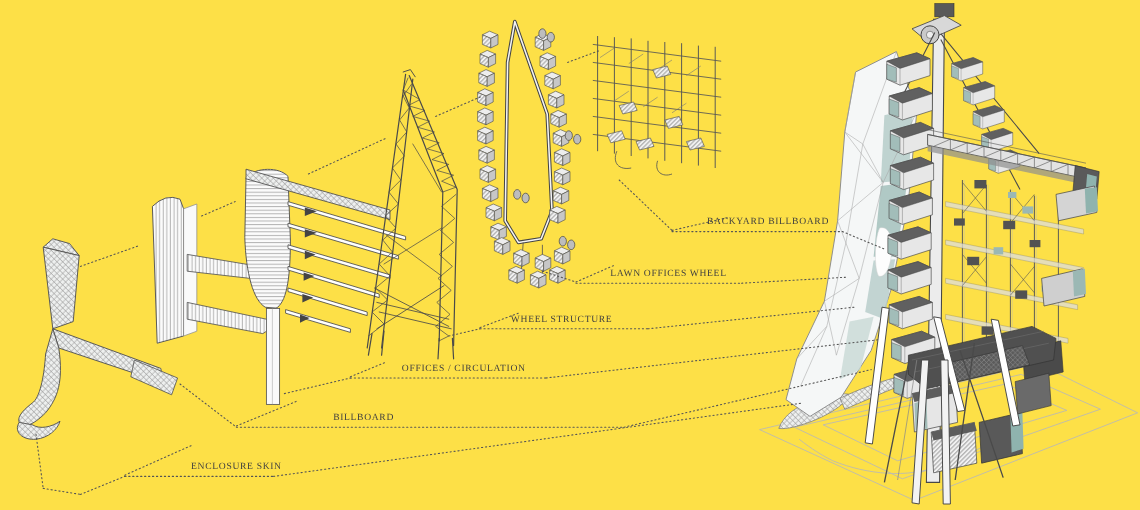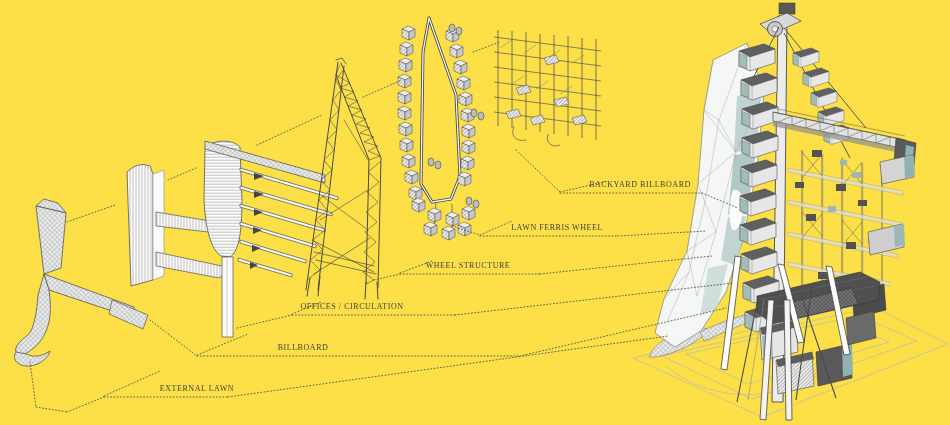--- a/index.html
+++ b/index.html
@@ -371,27 +371,27 @@
     <path d="M104,396 L160,371"></path>
     <path d="M104,397 L228,397"></path>
         <path d="M228,397 L668,336"></path>
   </g>
 </svg>
 
 <div class="callout" style="left:570px; top:179px; width:140px;">
   <span>BACKYARD BILLBOARD</span>
 </div>
 <div class="callout" style="left:487px; top:222px; width:140px;">
-  <span>LAWN FERRIS WHEEL</span>
+  <span>LAWN OFFICES WHEEL</span>
 </div>
 <div class="callout" style="left:398px; top:260px; width:140px;">
   <span>WHEEL STRUCTURE</span>
 </div>
-<div class="callout" style="left:282px; top:301px; width:140px;">
+<div class="callout" style="left:298px; top:301px; width:140px;text-align:right;">
   <span>OFFICES / CIRCULATION</span>
 </div>
 <div class="callout" style="left:243px; top:342px; width:120px;">
   <span>BILLBOARD</span>
 </div>
 <div class="callout" style="left:137px; top:383px; width:120px;">
-  <span>EXTERNAL LAWN</span>
+  <span>ENCLOSURE SKIN</span>
 </div>
 </div>
 
 </body></html>

